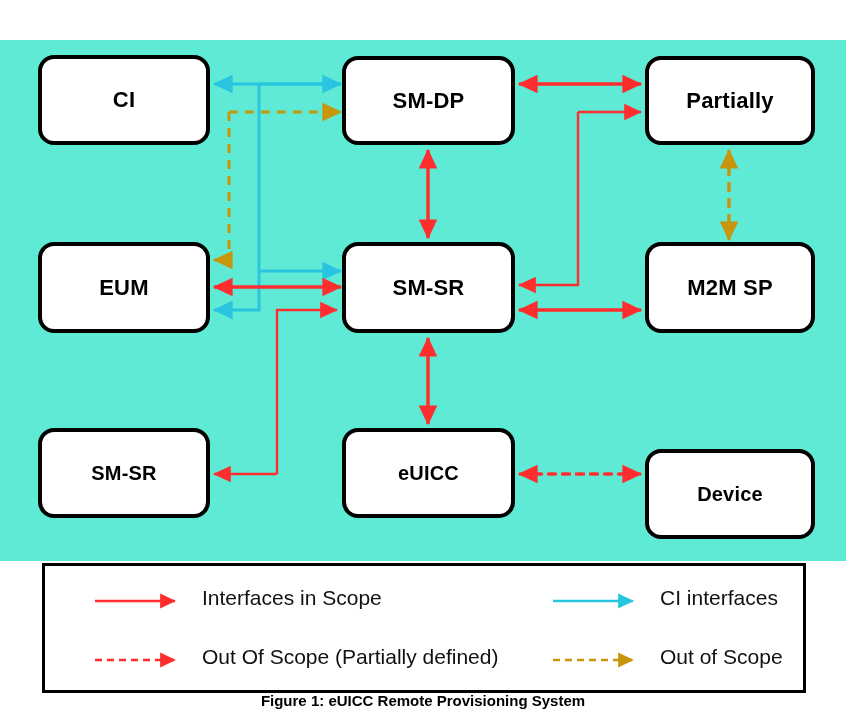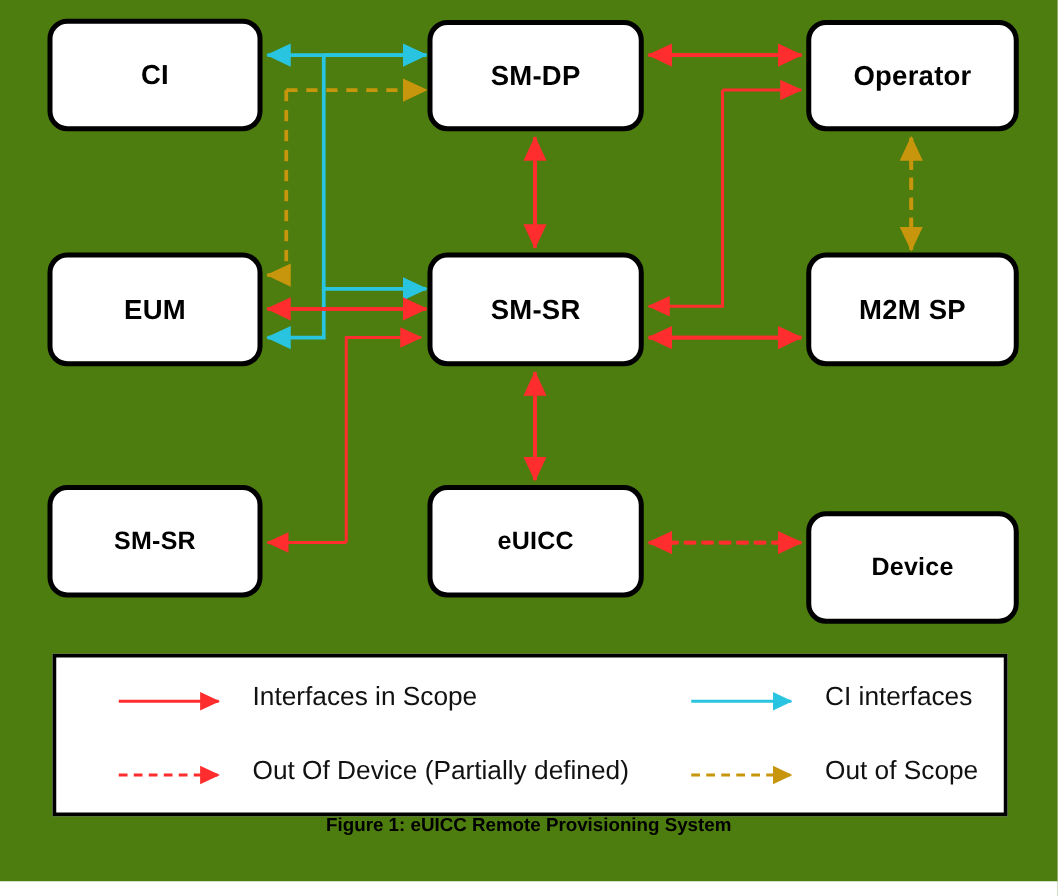--- a/index.html
+++ b/index.html
@@ -1,17 +1,17 @@
 <!DOCTYPE html>
 <html><head>
 <meta charset="utf-8">
 <style>
   html,body{margin:0;padding:0;background:#ffffff;}
   body{width:846px;height:717px;font-family:"Liberation Sans",sans-serif;overflow:hidden;}
-  #stage{position:relative;width:846px;height:705px;background:#4d7c0f;}
+  #stage{position:relative;width:846px;height:521px;background:#5eead4;margin-top:40px;}
   #wires{position:absolute;left:0;top:0;width:846px;height:717px;}
   .node{
     position:absolute;
     border:4px solid #000000;
     border-radius:16px;
     background:#ffffff;
     box-sizing:border-box;
     display:flex;align-items:center;justify-content:center;
     font-weight:bold;
     color:#000;
@@ -133,21 +133,21 @@
     </g>
   </svg>
 
   <div class="node" style="left: 38px; top: 15px; width: 172px; height: 90px; font-size: 22px; border-color: rgb(0, 0, 0); background: rgb(255, 255, 255); color: rgb(0, 0, 0);">
     <span>CI</span>
   </div>
   <div class="node" style="left: 342px; top: 16px; width: 173px; height: 89px; font-size: 22px; border-color: rgb(0, 0, 0); background: rgb(255, 255, 255); color: rgb(0, 0, 0);">
     <span>SM-DP</span>
   </div>
   <div class="node" style="left: 645px; top: 16px; width: 170px; height: 89px; font-size: 22px; border-color: rgb(0, 0, 0); background: rgb(255, 255, 255); color: rgb(0, 0, 0);">
-    <span>Operator</span>
+    <span>Partially</span>
   </div>
   <div class="node" style="left: 38px; top: 202px; width: 172px; height: 91px; font-size: 22px; border-color: rgb(0, 0, 0); background: rgb(255, 255, 255); color: rgb(0, 0, 0);">
     <span>EUM</span>
   </div>
   <div class="node" style="left: 342px; top: 202px; width: 173px; height: 91px; font-size: 22px; border-color: rgb(0, 0, 0); background: rgb(255, 255, 255); color: rgb(0, 0, 0);">
     <span>SM-SR</span>
   </div>
   <div class="node" style="left: 645px; top: 202px; width: 170px; height: 91px; font-size: 22px; border-color: rgb(0, 0, 0); background: rgb(255, 255, 255); color: rgb(0, 0, 0);">
     <span>M2M SP</span>
   </div>
@@ -178,17 +178,17 @@
         </marker>
       </defs>
       <path d="M95,561 L175,561" stroke="#FF2D2D" stroke-width="2.4" fill="none" marker-end="url(#lgm0)"></path>
       <path d="M553,561 L633,561" stroke="#29C5E0" stroke-width="2.4" fill="none" marker-end="url(#lgm1)"></path>
       <path d="M95,620 L175,620" stroke="#FF2D2D" stroke-width="2.4" fill="none" stroke-dasharray="7,5" marker-end="url(#lgm2)"></path>
       <path d="M553,620 L633,620" stroke="#C8960C" stroke-width="2.4" fill="none" stroke-dasharray="7,5" marker-end="url(#lgm3)"></path>
     </svg>
 
   <div class="legend-label" id="lg0" style="left: 202px; top: 546px;">Interfaces in Scope</div>
   <div class="legend-label" id="lg1" style="left: 660px; top: 546px;">CI interfaces</div>
-  <div class="legend-label" id="lg2" style="left: 202px; top: 605px;">Out Of Device (Partially defined)</div>
+  <div class="legend-label" id="lg2" style="left: 202px; top: 605px;">Out Of Scope (Partially defined)</div>
   <div class="legend-label" id="lg3" style="left: 660px; top: 605px;">Out of Scope</div>
 
   <div class="caption" id="fig-caption" style="top: 652px;">Figure 1: eUICC Remote Provisioning System</div>
 </div>
 
 </body></html>

